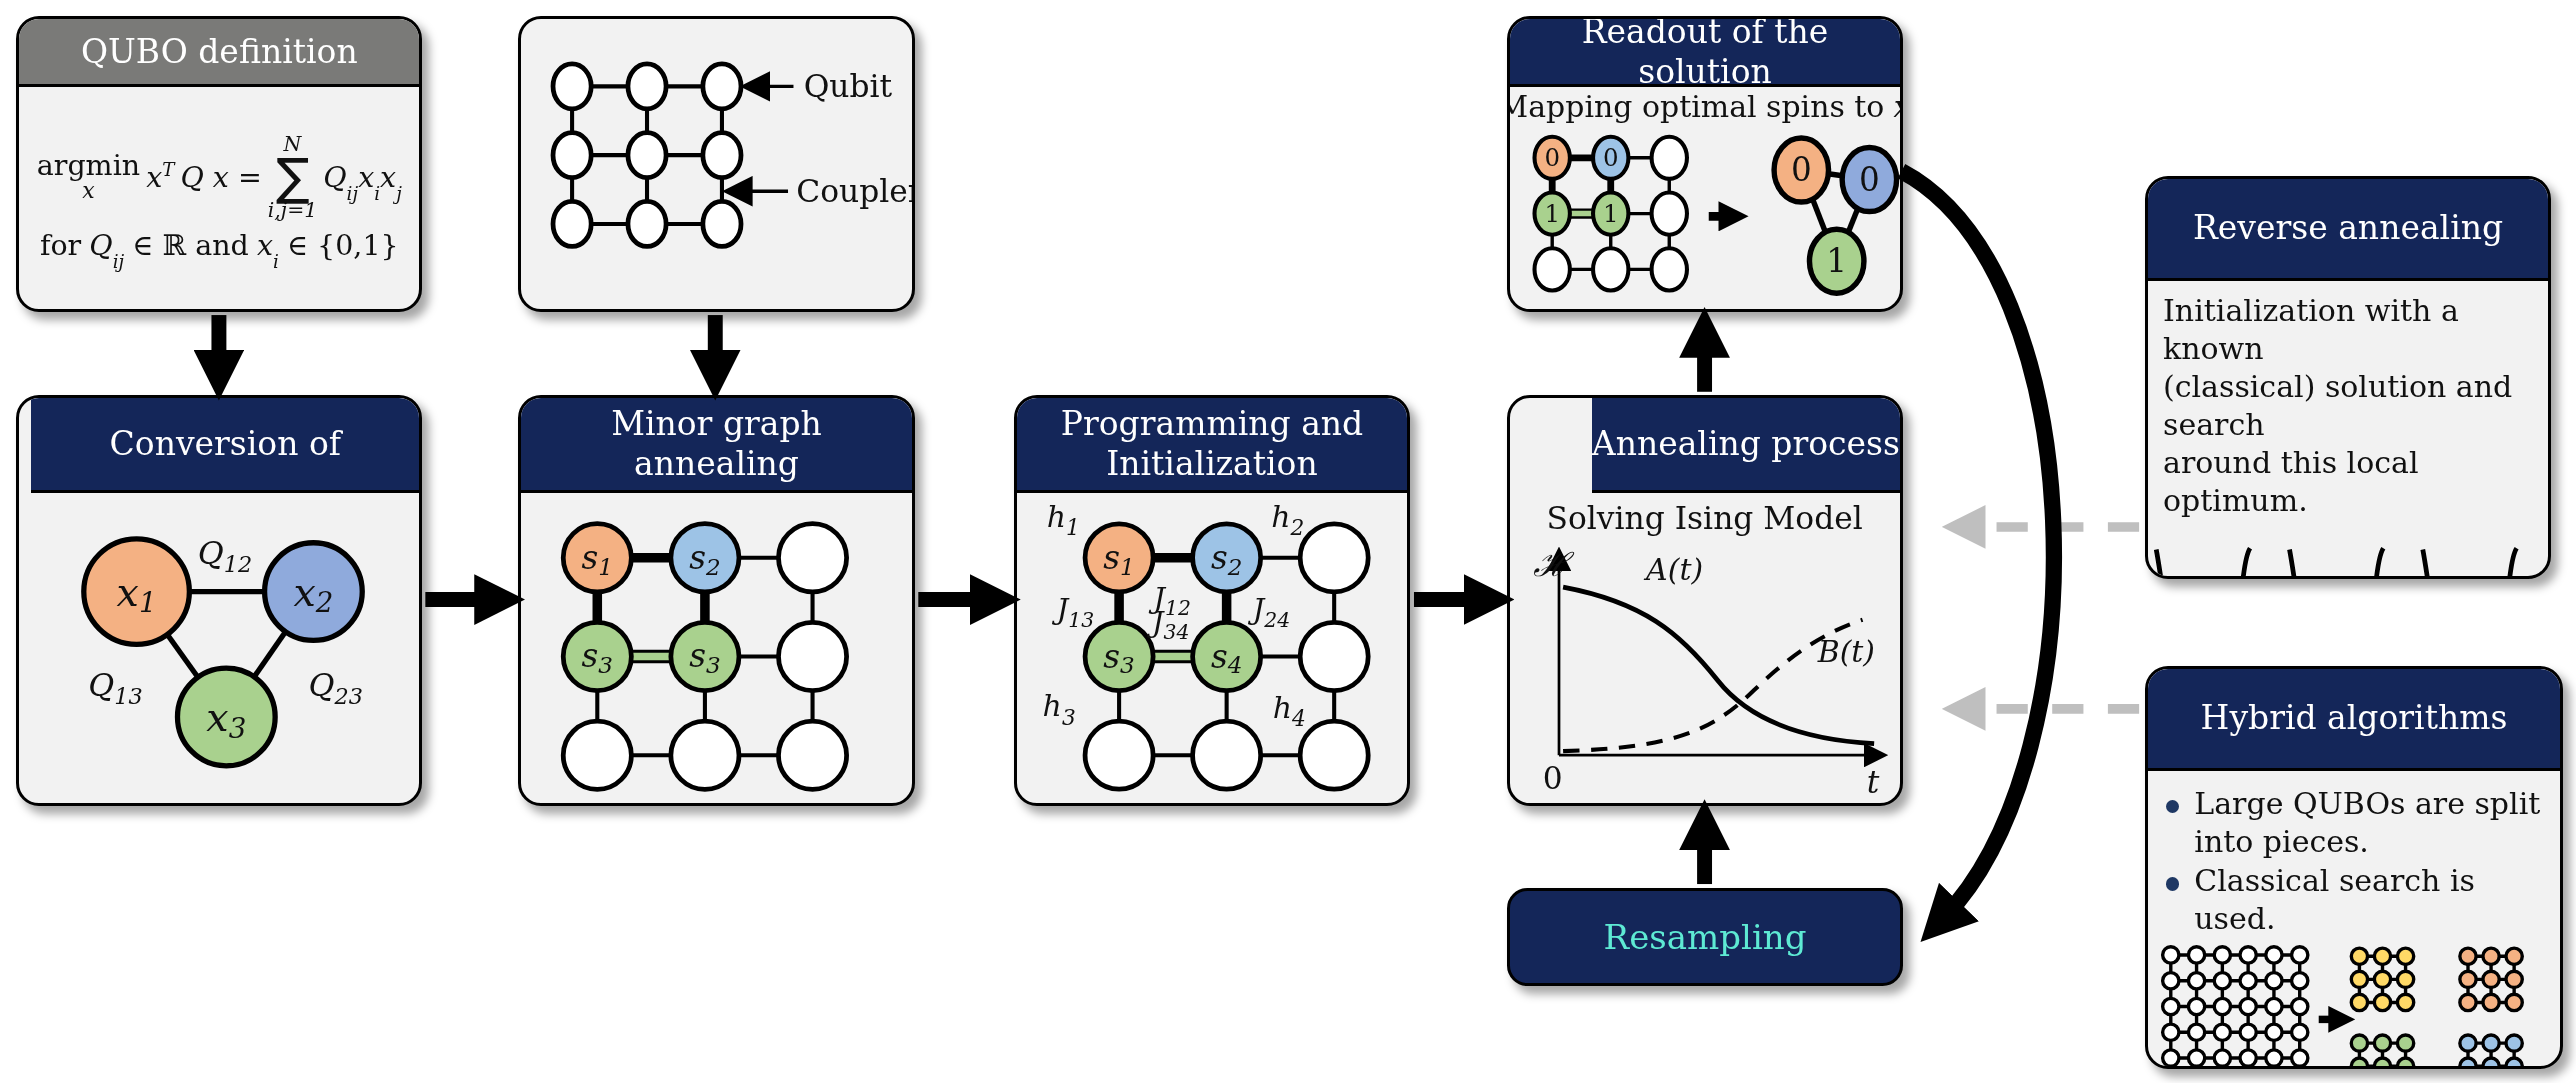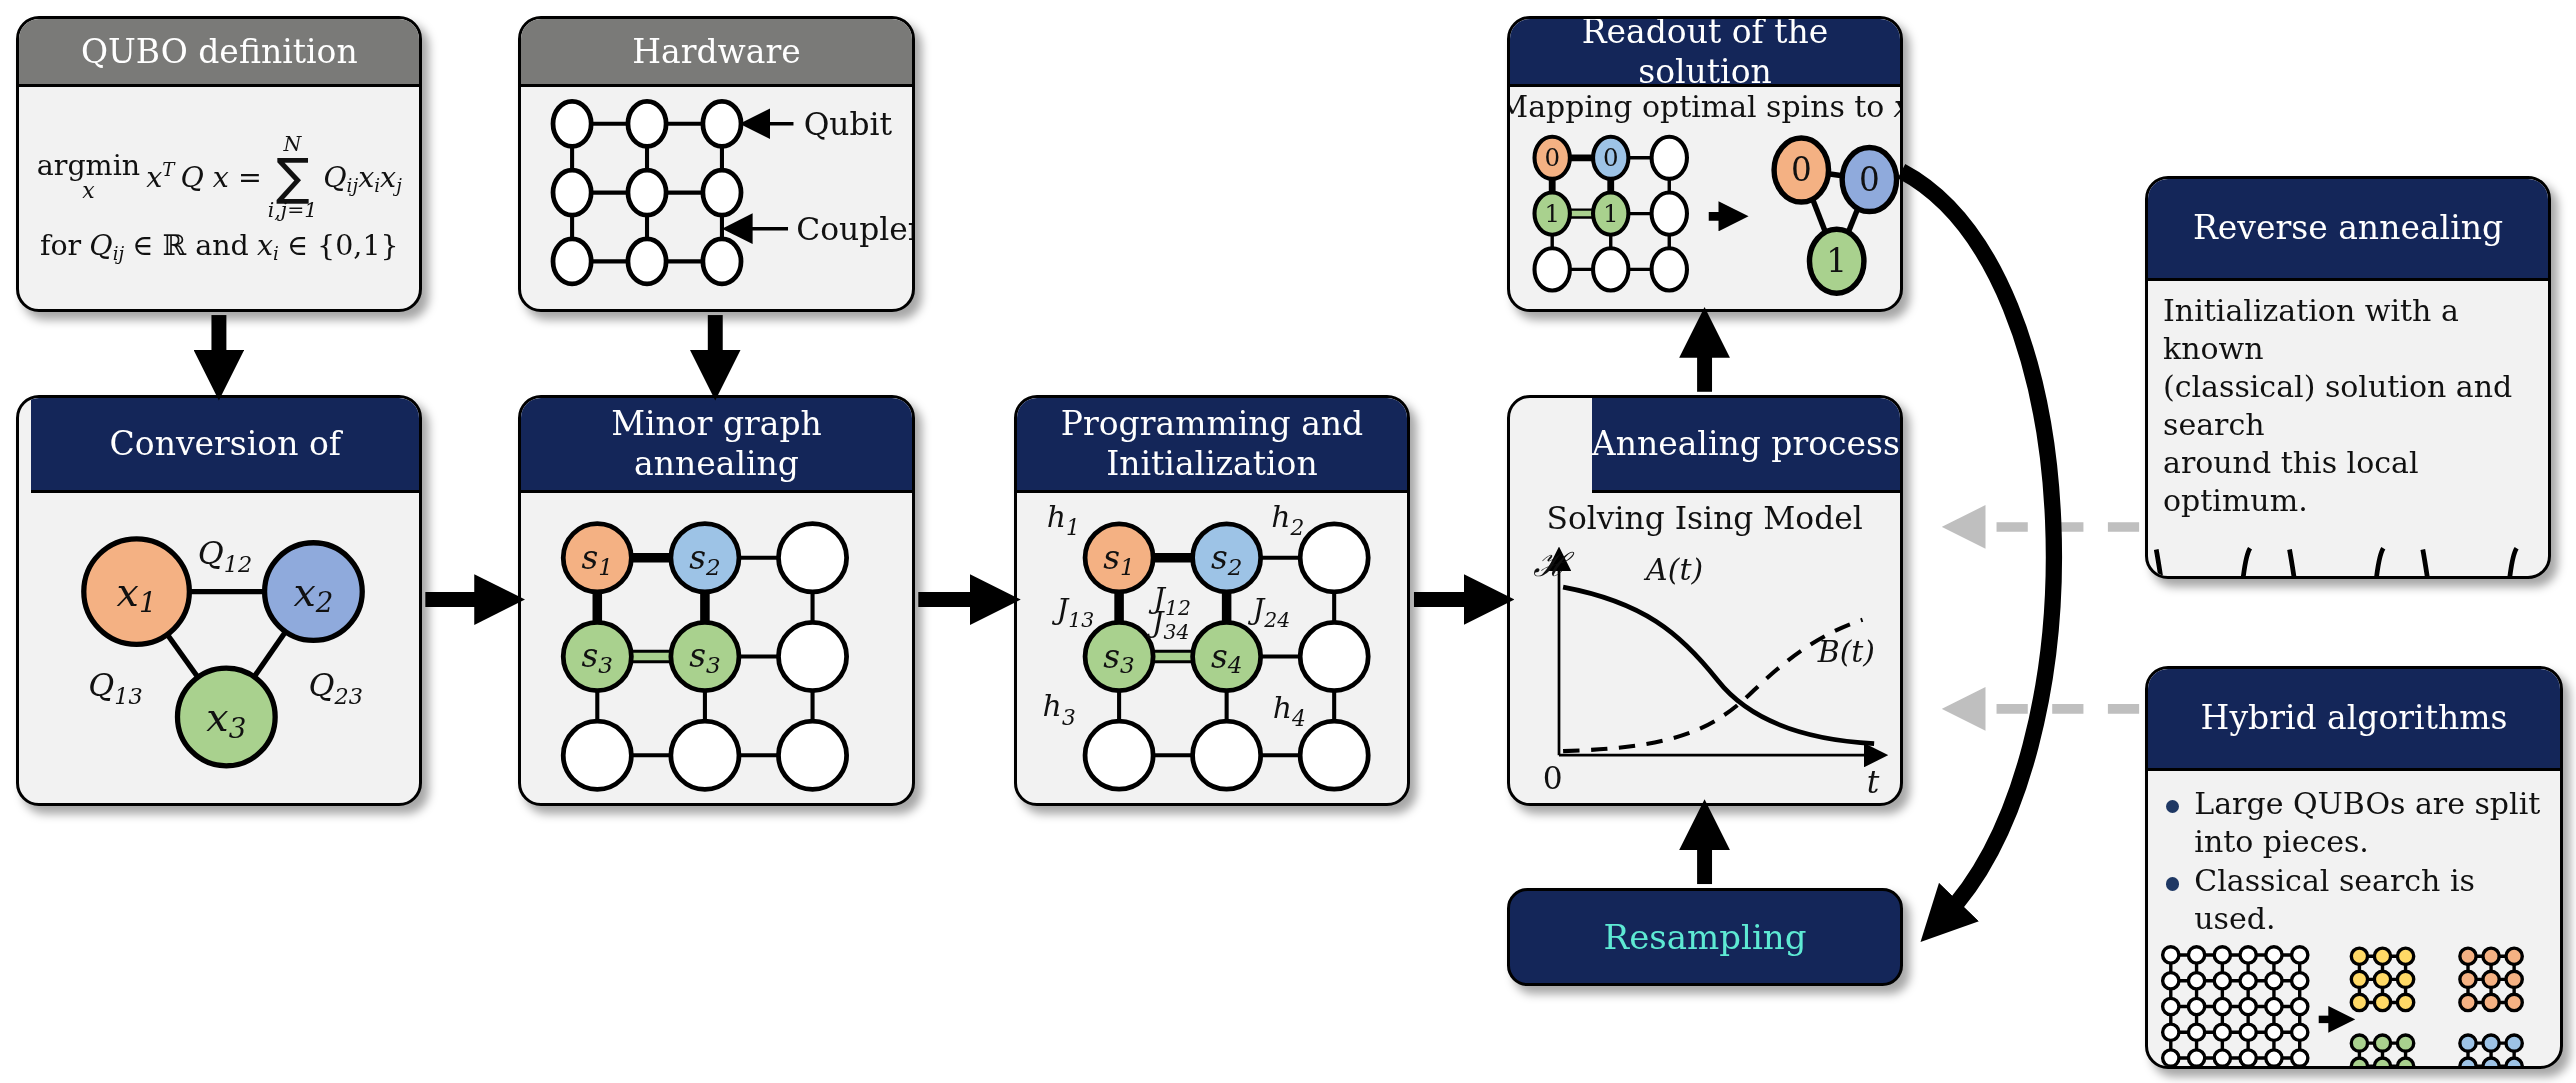--- a/index.html
+++ b/index.html
@@ -24,21 +24,21 @@
   
   .formula{flex:1;display:flex;flex-direction:column;align-items:center;justify-content:center;
            font-size:28.5px;color:#111;gap:2.7px;}
   .frow{display:flex;align-items:center;gap:6px;}
   .frow2{display:flex;align-items:baseline;gap:8.1px;margin-top:6.8px;font-size:28.5px;}
   .it{font-style:italic;}
   .stack{display:flex;flex-direction:column;align-items:center;line-height:1;}
   .stack .top,.stack .bot{font-size:20.4px;font-style:italic;}
   .sigma{font-size:50px;line-height:.9;font-family:"DejaVu Sans","Liberation Sans",sans-serif;}
   .vargrp{display:flex;align-items:baseline;}
-  .fsub{font-size:18.3px;font-style:italic;position:relative;top:5px;}
+  .fsub{font-size:18.3px;font-style:italic;position:relative;top:13px;}
   .fsup{font-size:18.3px;font-style:italic;position:relative;top:-11px;}
   .argmin .bot{font-size:22px;}
 
   
   .rv-text{padding:11px 13.6px 0 15px;font-size:30px;line-height:1.27;}
   .rv-text span{display:block;}
   .bullets{padding:13.6px 9.5px 0 17.7px;font-size:30px;line-height:1.27;}
   .brow{display:flex;align-items:flex-start;gap:15px;margin-bottom:1.4px;}
   .blt{flex:0 0 auto;width:13.6px;height:13.6px;border-radius:50%;background:#1F3864;margin-top:15px;}
   .btext span{display:block;}
@@ -97,23 +97,20 @@
               <span class="it">x</span>
               <span class="fsub">i</span>
             </span>
           <span>∈ {0,1}</span>
         </div>
       </div>
     </div>
   </div>
 
   <div class="box" style="left:518px;top:16.3px;width:397px;height:296px;">
-    <div class="hd gray h100">
-      <span>Hardware</span>
-    </div>
     <div class="bd">
       <svg viewBox="0 0 574 336" width="100%" height="100%" preserveAspectRatio="xMidYMid meet">
         <defs>
           <marker id="hw-ah" viewBox="0 0 10 10" refX="4" refY="5" markerWidth="9" markerHeight="9" orient="auto">
               <path d="M0,0 L10,5 L0,10 z" fill="#000"></path>
             </marker>
         </defs>
         <g class="e-thin">
           <line x1="75" y1="54" x2="295" y2="54"></line>
             <line x1="75" y1="155" x2="295" y2="155"></line>

